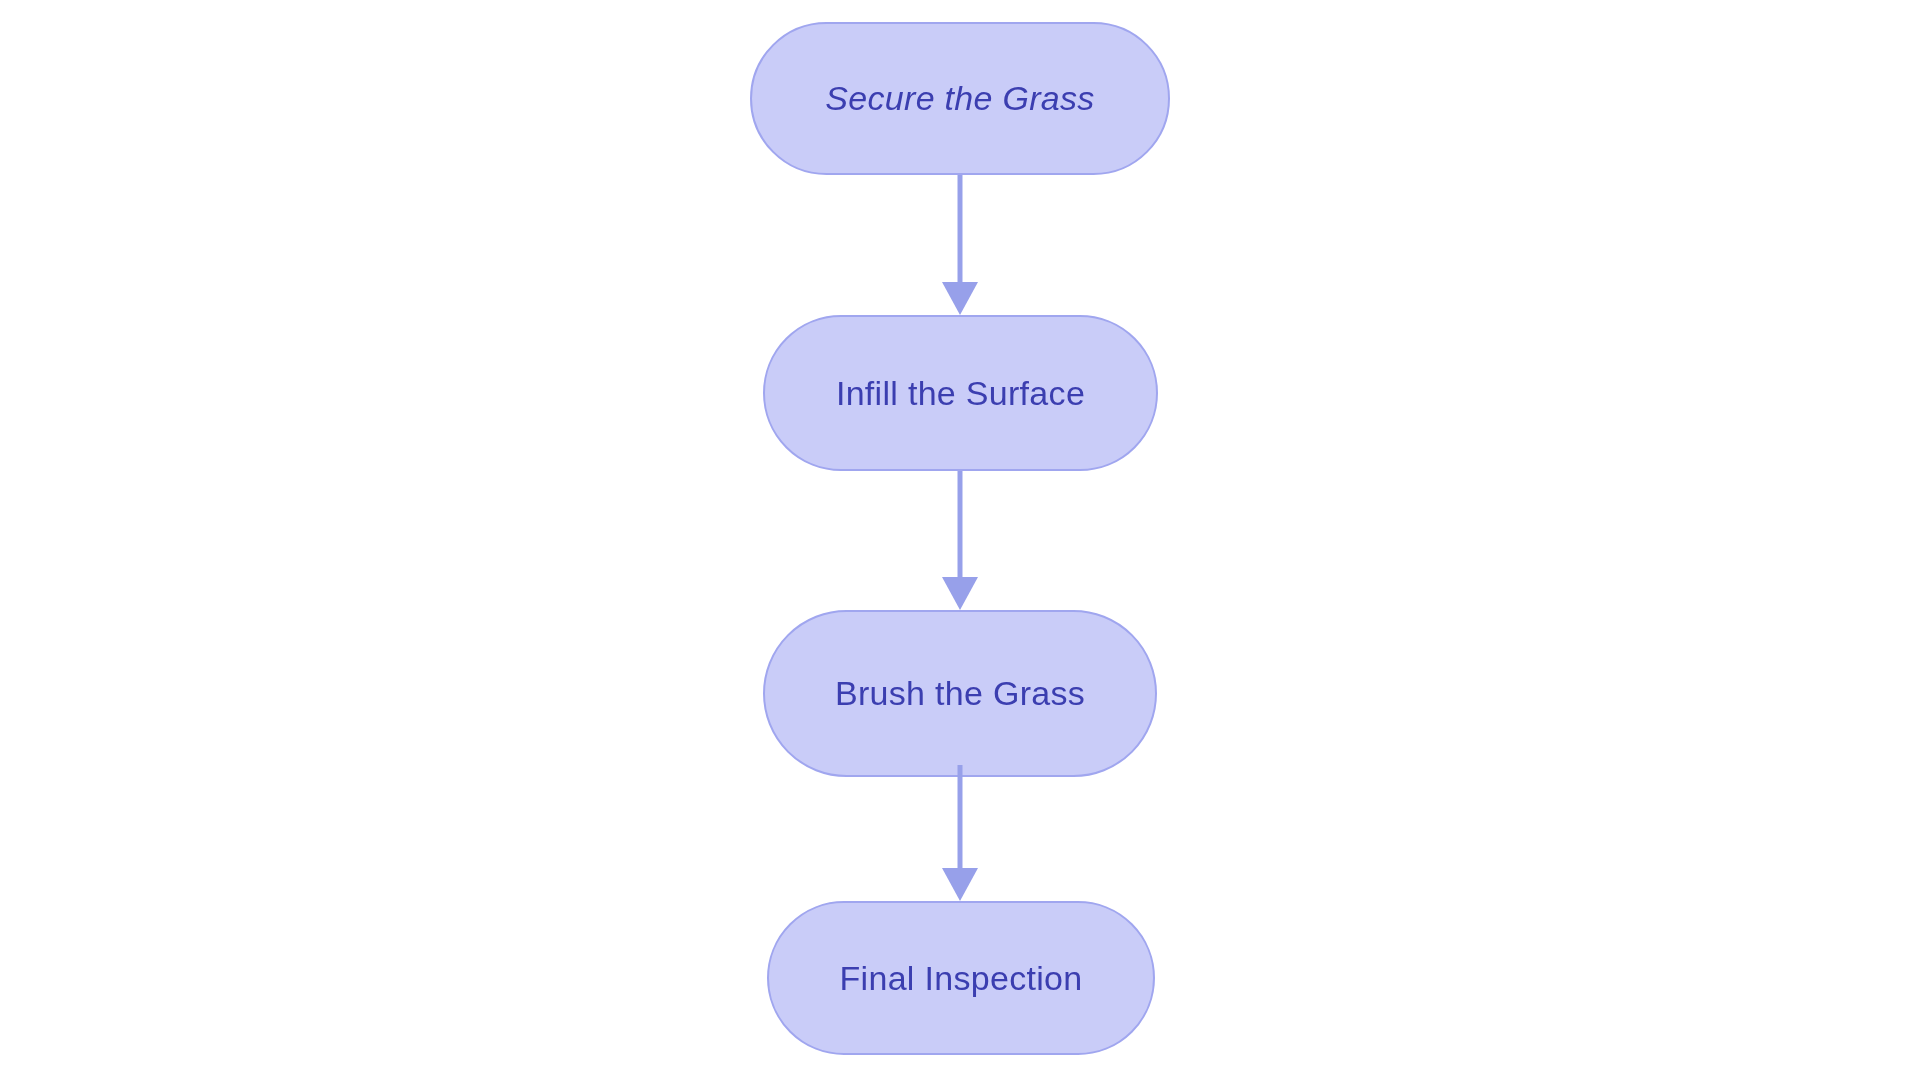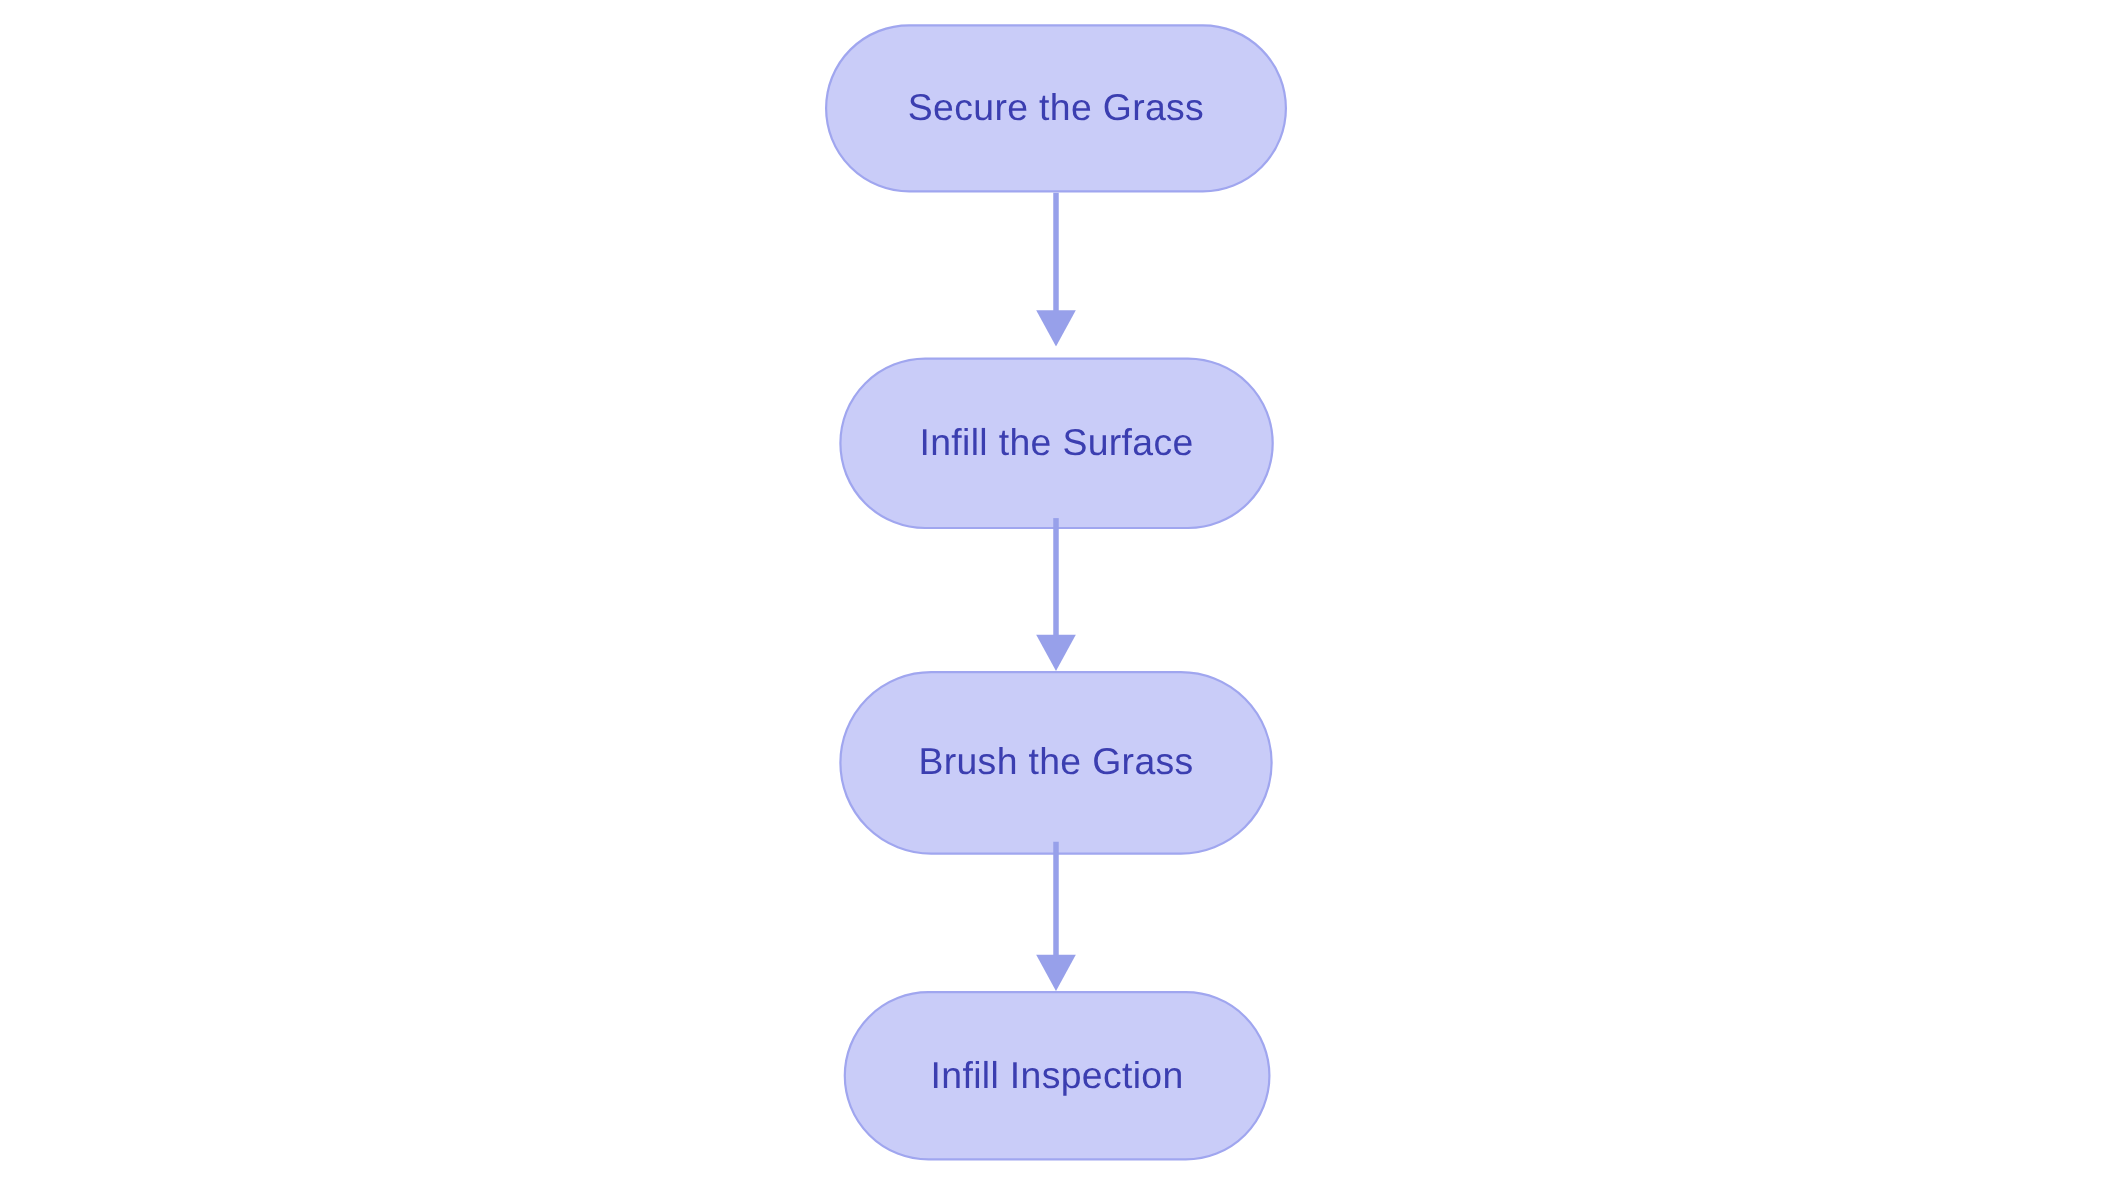--- a/index.html
+++ b/index.html
@@ -48,44 +48,44 @@
   }
   .flow-arrow polygon {
     fill: var(--arrow);
   }
 </style>
 </head>
 <body>
 
 <div class="canvas">
 
-  <div class="flow-node" style="left:750px; top:22px; width:420px; height:153px;">
+  <div class="flow-node" style="left:750px; top:22px; width:420px; height:153px;font-style:italic;">
     <span class="node-label">Secure the Grass</span>
   </div>
 
   <svg class="flow-arrow" style="left:940px; top:175px;" width="40" height="140" viewBox="0 0 40 140" aria-hidden="true">
     <line x1="20" y1="0" x2="20" y2="112"></line>
     <polygon points="2,107 38,107 20,140"></polygon>
   </svg>
 
-  <div class="flow-node" style="left:763px; top:315px; width:395px; height:156px;margin-top:10px;">
+  <div class="flow-node" style="left:763px; top:315px; width:395px; height:156px;">
     <span class="node-label">Infill the Surface</span>
   </div>
 
   <svg class="flow-arrow" style="left:940px; top:471px;" width="40" height="139" viewBox="0 0 40 139" aria-hidden="true">
     <line x1="20" y1="0" x2="20" y2="111"></line>
     <polygon points="2,106 38,106 20,139"></polygon>
   </svg>
 
   <div class="flow-node" style="left:763px; top:610px; width:394px; height:167px;">
     <span class="node-label">Brush the Grass</span>
   </div>
 
   <svg class="flow-arrow" style="left:940px; top:765px;" width="40" height="136" viewBox="0 0 40 136" aria-hidden="true">
     <line x1="20" y1="0" x2="20" y2="108"></line>
     <polygon points="2,103 38,103 20,136"></polygon>
   </svg>
 
   <div class="flow-node" style="left:767px; top:901px; width:388px; height:154px;">
-    <span class="node-label">Infill Inspection</span>
+    <span class="node-label">Final Inspection</span>
   </div>
 
 </div>
 
 </body></html>

